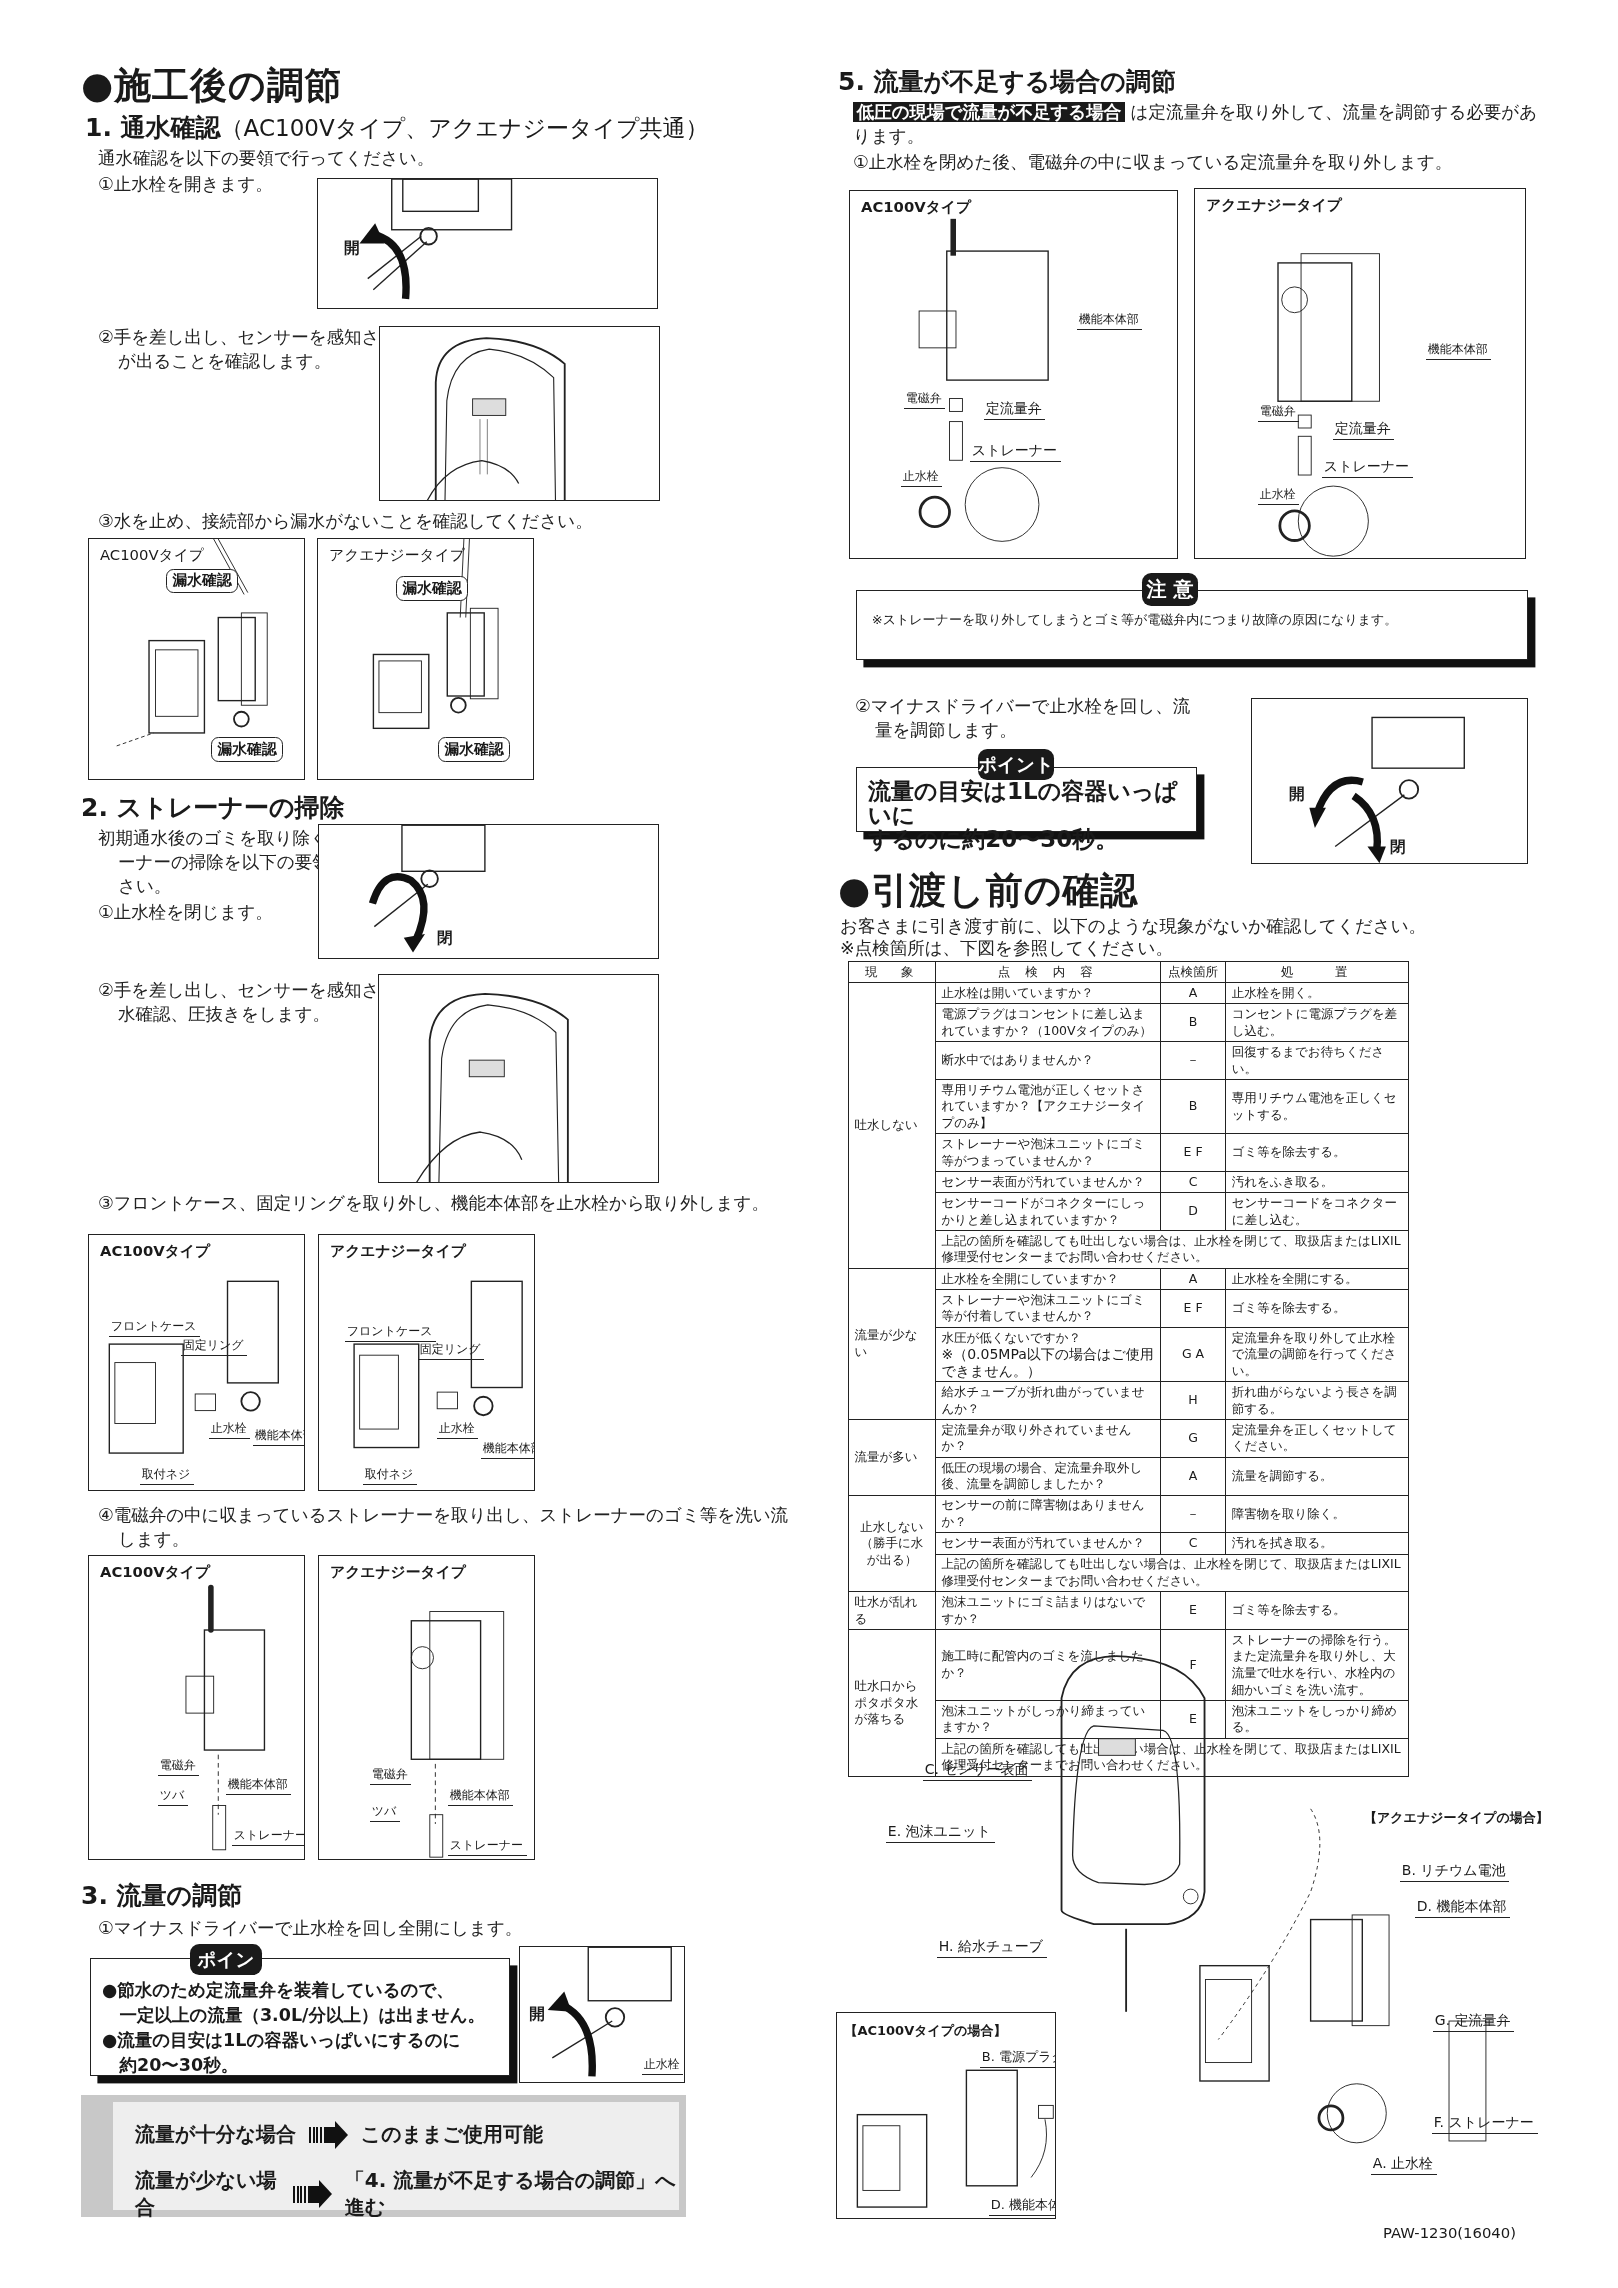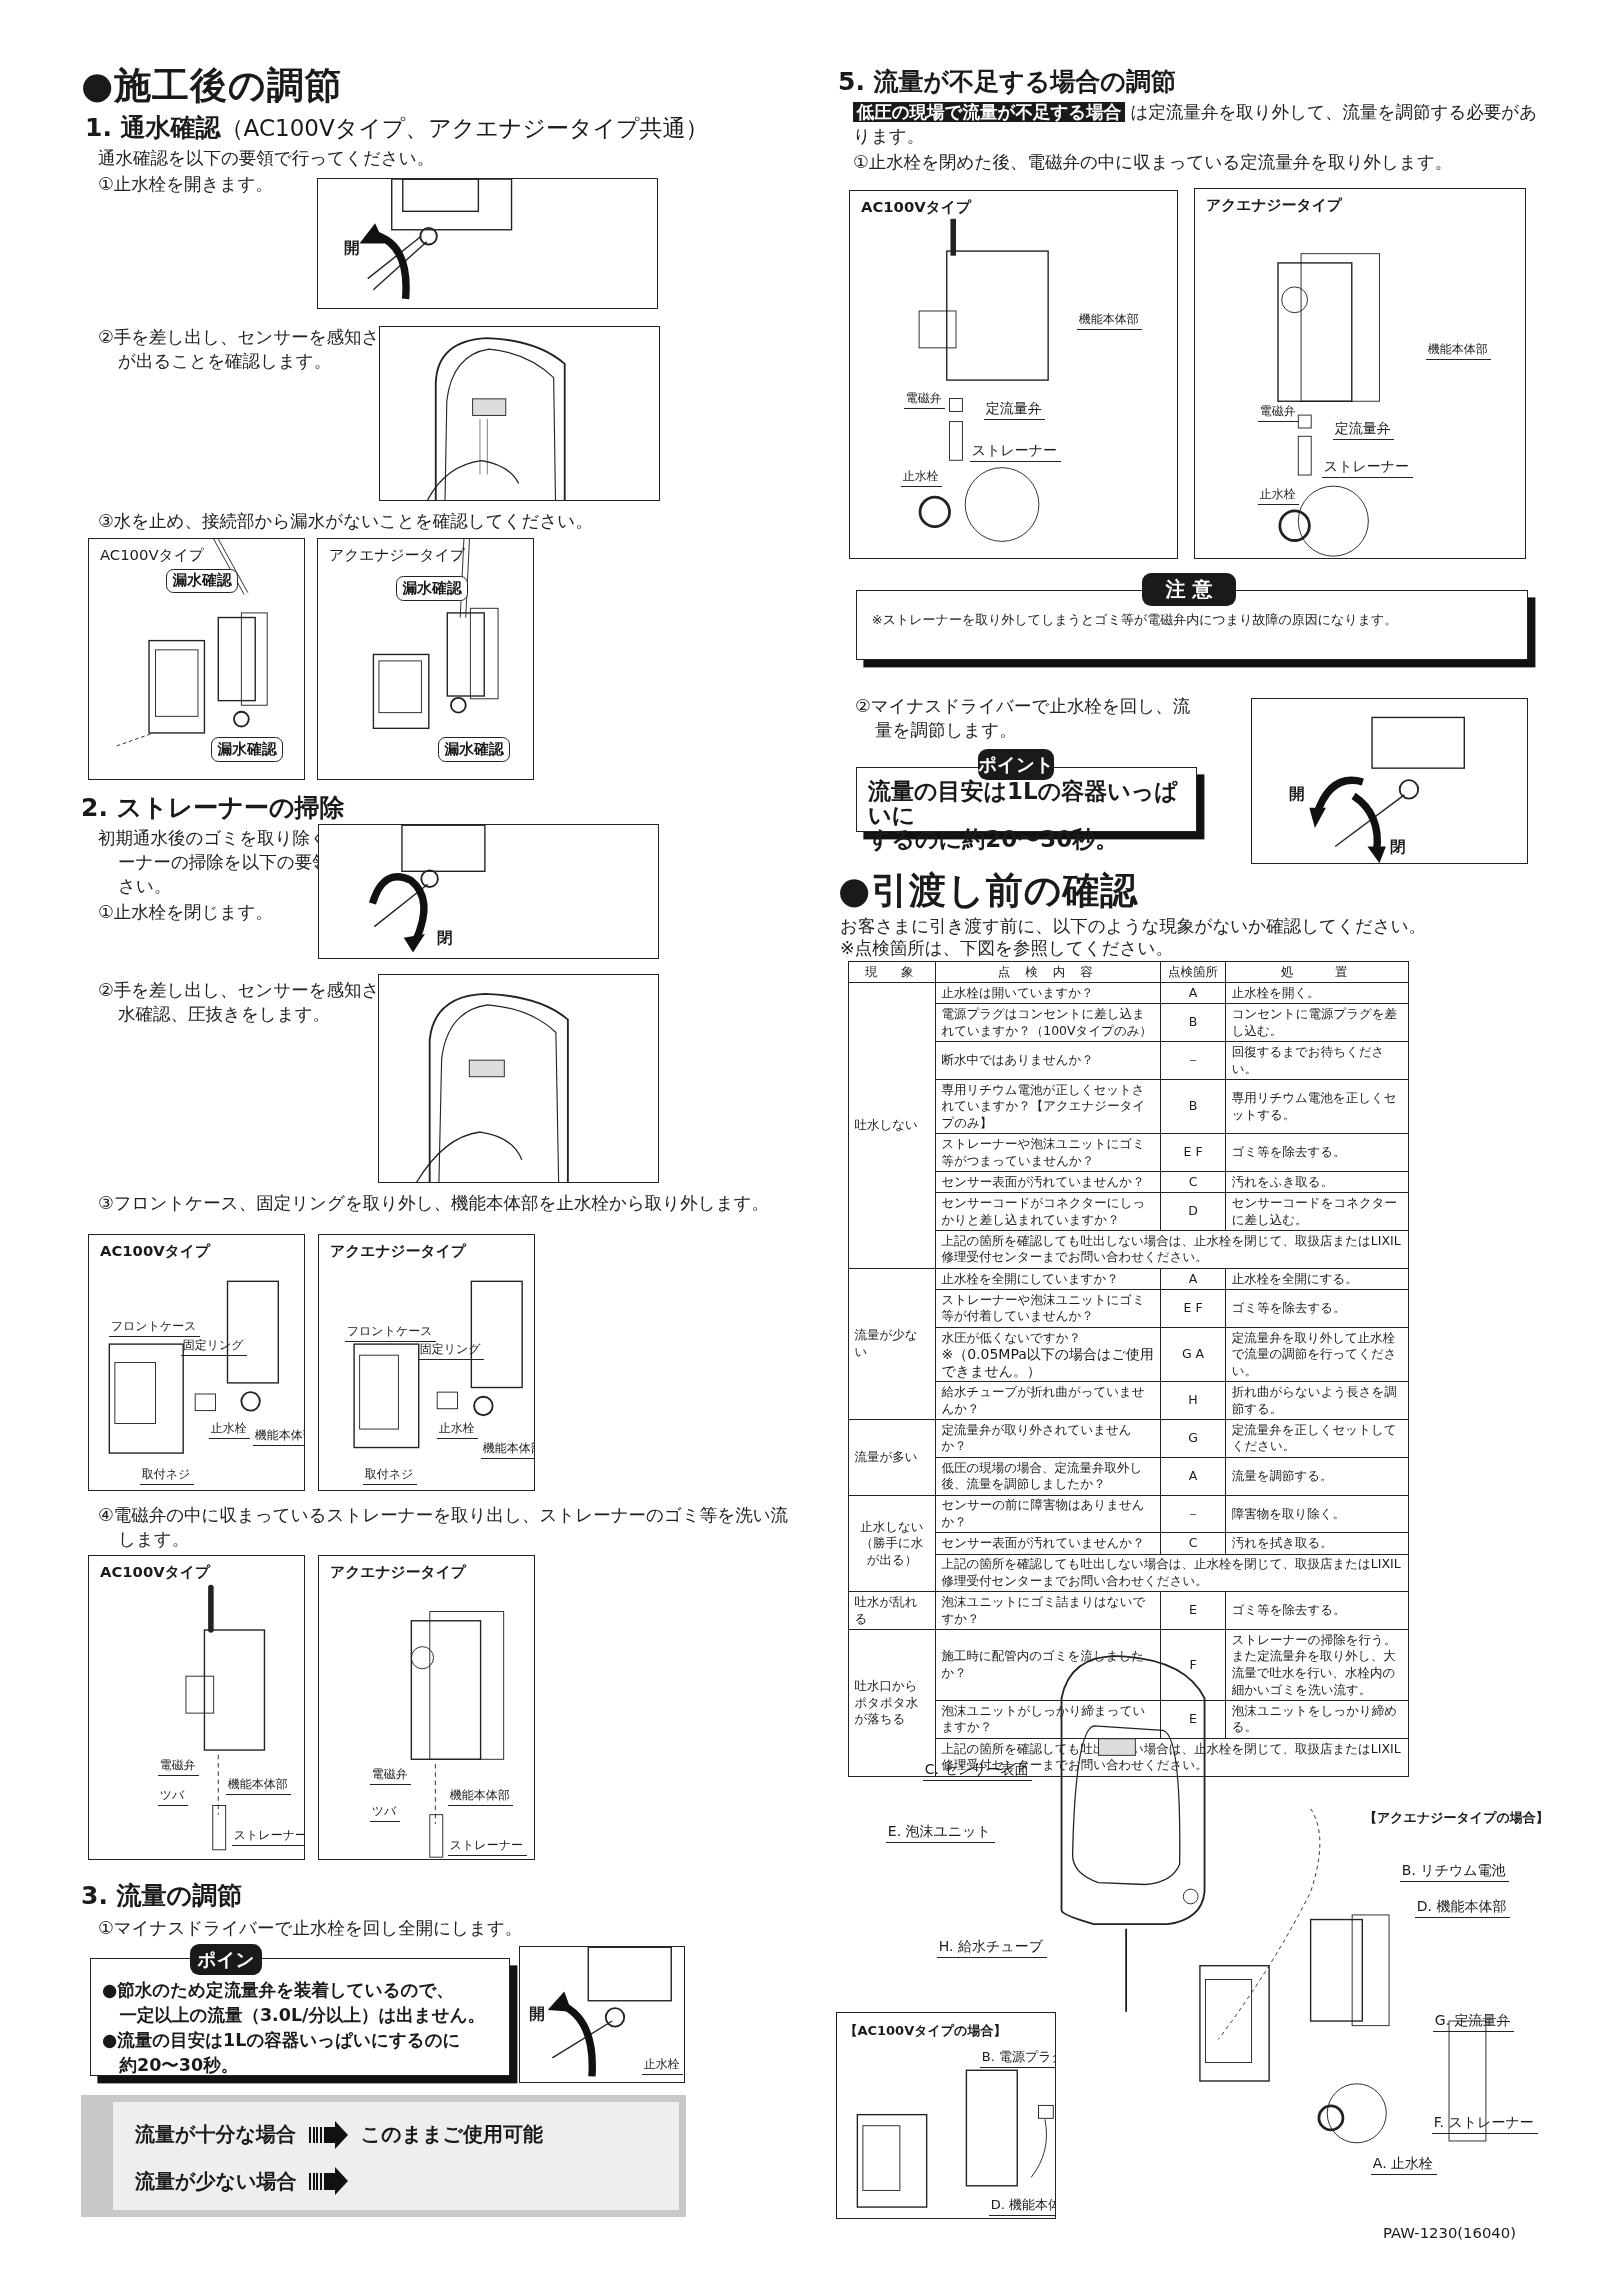--- a/index.html
+++ b/index.html
@@ -227,20 +227,21 @@
         </span>
       <span>このままご使用可能</span>
     </div>
     <div class="flow-row" style="top:65px;">
       <span>流量が少ない場合</span>
       <span class="bararrow">
           <span class="bars"></span>
           <span class="shaft"></span>
           <span class="head"></span>
         </span>
+      <span>「4. 流量が不足する場合の調節」へ進む</span>
     </div>
   </div>
 </div>
 
 <div class="abs h2" style="left:838px;top:65px;">5. 流量が不足する場合の調節</div>
 <div class="abs p" style="left:853px;top:100px;width:692px;">
   <span class="hl">低圧の現場で流量が不足する場合</span>
   <span>は定流量弁を取り外して、流量を調節する必要があります。</span>
 </div>
 <div class="abs p" style="left:853px;top:150px;">①止水栓を閉めた後、電磁弁の中に収まっている定流量弁を取り外します。</div>
@@ -279,21 +280,21 @@
   <div class="lbl" style="left:138px;top:231px;font-size:14px;">定流量弁</div>
   <div class="lbl" style="left:127px;top:269px;font-size:14px;">ストレーナー</div>
   <div class="lbl" style="left:63px;top:297px;">止水栓</div>
 </div>
 
 <div class="shadow-box" style="left:856px;top:590px;width:672px;height:70px;">
   <div style="padding:18.5px 11px 0 14.8px;">
     <div style="font-size:13px;margin-top:1.8px;">※ストレーナーを取り外してしまうとゴミ等が電磁弁内につまり故障の原因になります。</div>
   </div>
 </div>
-<div class="pill" style="left:1142px;top:573px;width:94px;height:33px;line-height:33px;font-size:20px;">注 意</div>
+<div class="pill" style="left:1142px;top:573px;width:56px;height:33px;line-height:33px;font-size:20px;">注 意</div>
 
 <div class="abs p ind" style="left:855px;top:694px;width:341px;">②マイナスドライバーで止水栓を回し、流量を調節します。</div>
 
 <div class="shadow-box" style="left:856px;top:767px;width:341px;height:65px;">
   <div style="padding:11px 9.2px 0 11px;font-size:23px;font-weight:bold;line-height:24px;">
     <div>流量の目安は1Lの容器いっぱいに</div>
     <div>するのに約20〜30秒。</div>
   </div>
 </div>
 <div class="pill" style="left:978px;top:749px;width:76px;height:31px;line-height:31px;font-size:18.5px;">ポイント</div>

